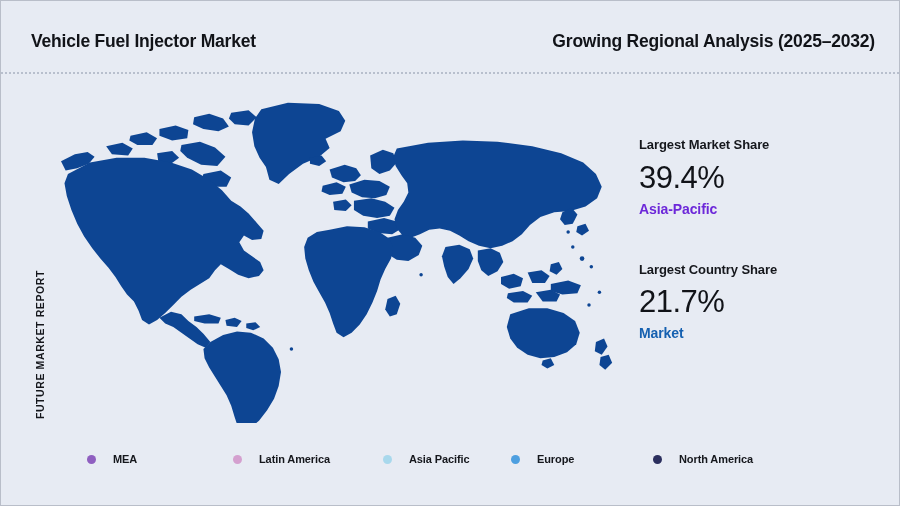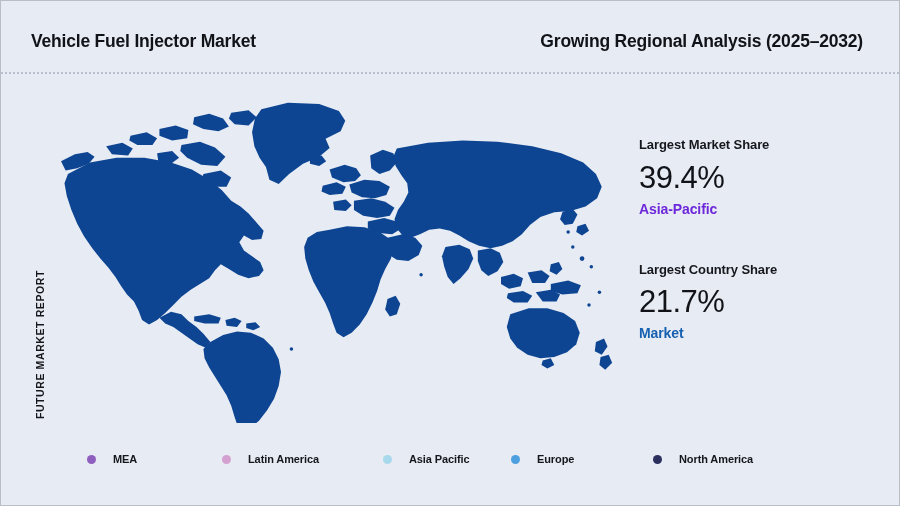--- a/index.html
+++ b/index.html
@@ -34,21 +34,21 @@
     position: absolute;
     top: 40px;
     font-size: 17.5px;
     font-weight: bold;
     color: #111318;
     letter-spacing: -0.2px;
     white-space: nowrap;
     transform: translateY(-50%);
   }
   #hdr-left  { left: 30px; }
-  #hdr-right { right: 36px; }
+  #hdr-right { right: 24px; }
 
   #header-divider {
     position: absolute;
     left: 0;
     top: 71px;
     width: 898px;
     height: 0;
     border-top: 2px dotted #b8bfcd;
   }
 
@@ -290,21 +290,21 @@
       <div class="stat-value">21.7%</div>
       <div class="stat-region" style="color: rgb(21, 96, 176);">Market</div>
     </div>
   </div>
 
   <div id="legend">
     <div class="legend-item" id="leg0" style="left: 0px;">
       <span class="legend-dot" id="dot0" style="background: rgb(143, 95, 192);"></span>
       <span class="legend-text">MEA</span>
     </div>
-    <div class="legend-item" id="leg1" style="left: 135px; text-align: right;">
+    <div class="legend-item" id="leg1" style="left: 146px; text-align: right;">
       <span class="legend-dot" id="dot1" style="background: rgb(212, 160, 207);"></span>
       <span class="legend-text">Latin America</span>
     </div>
     <div class="legend-item" id="leg2" style="left: 296px; text-align: center;">
       <span class="legend-dot" id="dot2" style="background: rgb(168, 216, 236);"></span>
       <span class="legend-text">Asia Pacific</span>
     </div>
     <div class="legend-item" id="leg3" style="left: 424px;">
       <span class="legend-dot" id="dot3" style="background: rgb(77, 159, 224);"></span>
       <span class="legend-text">Europe</span>

